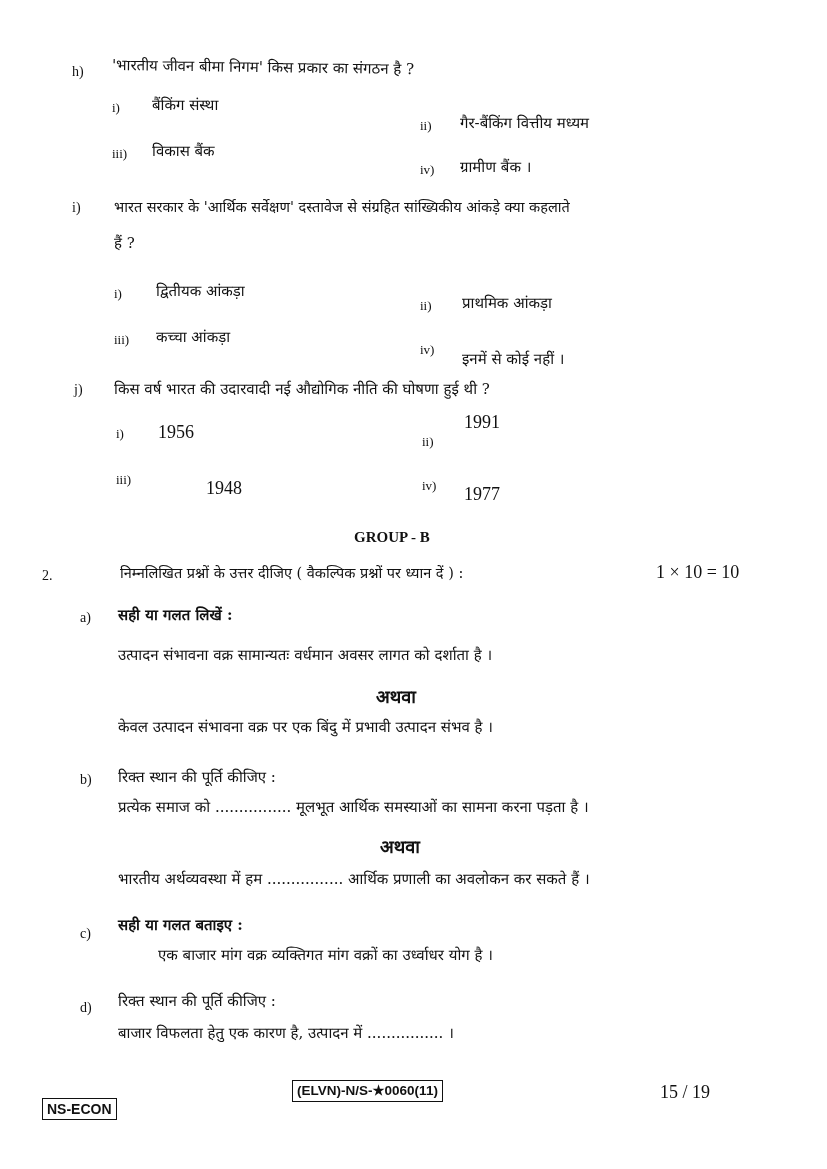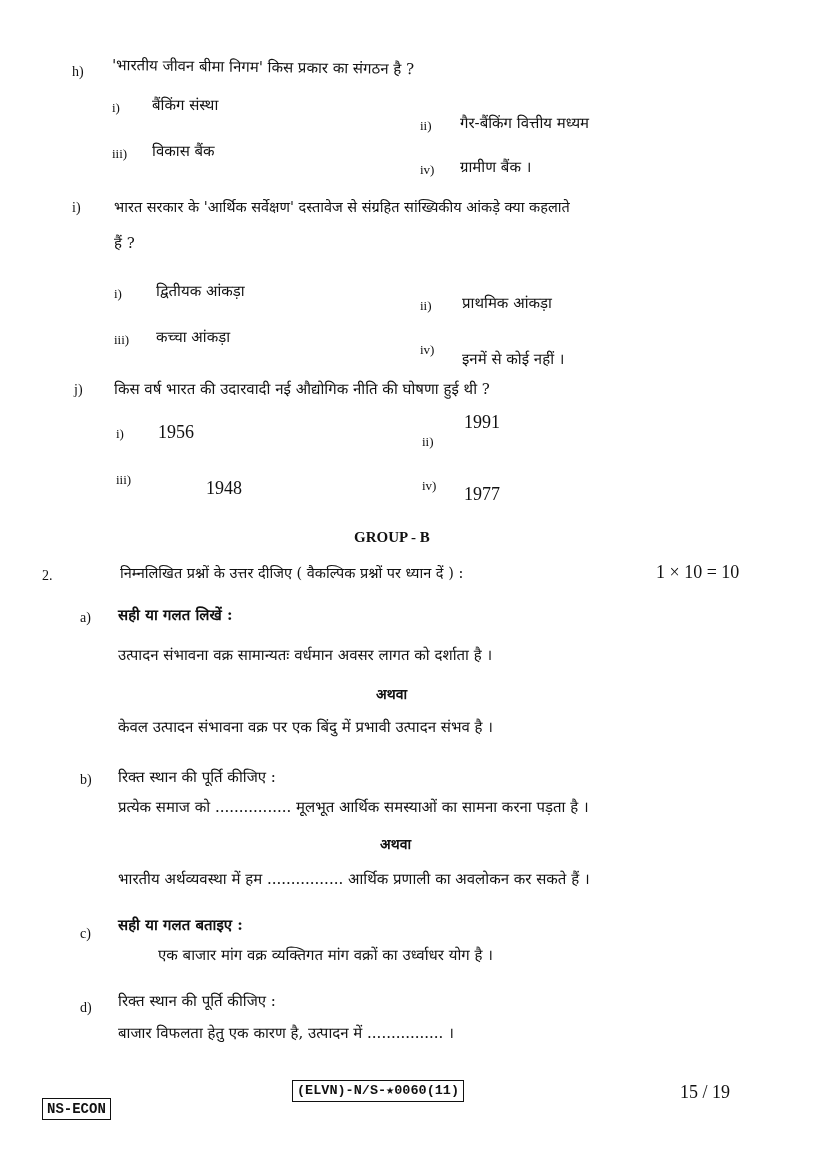--- a/index.html
+++ b/index.html
@@ -7,24 +7,24 @@
     width: 827px; height: 1169px; position: relative; overflow: hidden;
     font-family: "DejaVu Serif", serif; color: #111;
   }
   .abs { position: absolute; white-space: nowrap; }
   .q-label { font-size: 14px; font-family: "Liberation Serif", serif; }
   .q-text { font-size: 15px; }
   .opt-label { font-size: 13px; font-family: "Liberation Serif", serif; }
   .opt-text { font-size: 15px; }
   .num { font-family: "Liberation Serif", serif; font-size: 18px; }
   .heading { font-family: "Liberation Serif", serif; font-weight: bold; font-size: 15px; }
-  .athva { font-weight: bold; font-size: 14px; }
+  .athva { font-weight: bold; font-size: 18px; }
   .bold { font-weight: bold; }
   .box {
-    position: absolute; border: 1.5px solid #111; font-family: Liberation Mono, monospace;
+    position: absolute; border: 1.5px solid #111; font-family: Liberation Sans, sans-serif;
     font-weight: bold; font-size: 14px; padding: 2px 4px; line-height: 16px;
   }
 </style>
 </head>
 <body>
 
 <div class="abs q-label" style="left:72px;top:64px;">h)</div>
 <div class="abs q-text" style="left:112px;top:54px;transform:rotate(0.8deg);transform-origin:left;">'भारतीय जीवन बीमा निगम' किस प्रकार का संगठन है ?</div>
 <div class="abs opt-label" style="left:112px;top:100px;">i)</div>
 <div class="abs opt-text" style="left:152px;top:94px;">बैंकिंग संस्था</div>
@@ -78,13 +78,13 @@
 <div class="abs q-label" style="left:80px;top:926px;">c)</div>
 <div class="abs q-text bold" style="left:118px;top:914px;">सही या गलत बताइए :</div>
 <div class="abs q-text" style="left:118px;top:944px;margin-left:40px;">एक बाजार मांग वक्र व्यक्तिगत मांग वक्रों का उर्ध्वाधर योग है ।</div>
 
 <div class="abs q-label" style="left:80px;top:1000px;">d)</div>
 <div class="abs q-text" style="left:118px;top:990px;">रिक्त स्थान की पूर्ति कीजिए :</div>
 <div class="abs q-text" style="left:118px;top:1022px;">बाजार विफलता हेतु एक कारण है, उत्पादन में ................ ।</div>
 
 <div class="box" style="left:42px;top:1098px;">NS-ECON</div>
 <div class="box" style="left:292px;top:1080px;font-size:13.5px;">(ELVN)-N/S-★0060(11)</div>
-<div class="abs num" style="left:680px;top:1082px;">15 / 19</div>
+<div class="abs num" style="left:660px;top:1082px;">15 / 19</div>
 
 </body></html>

